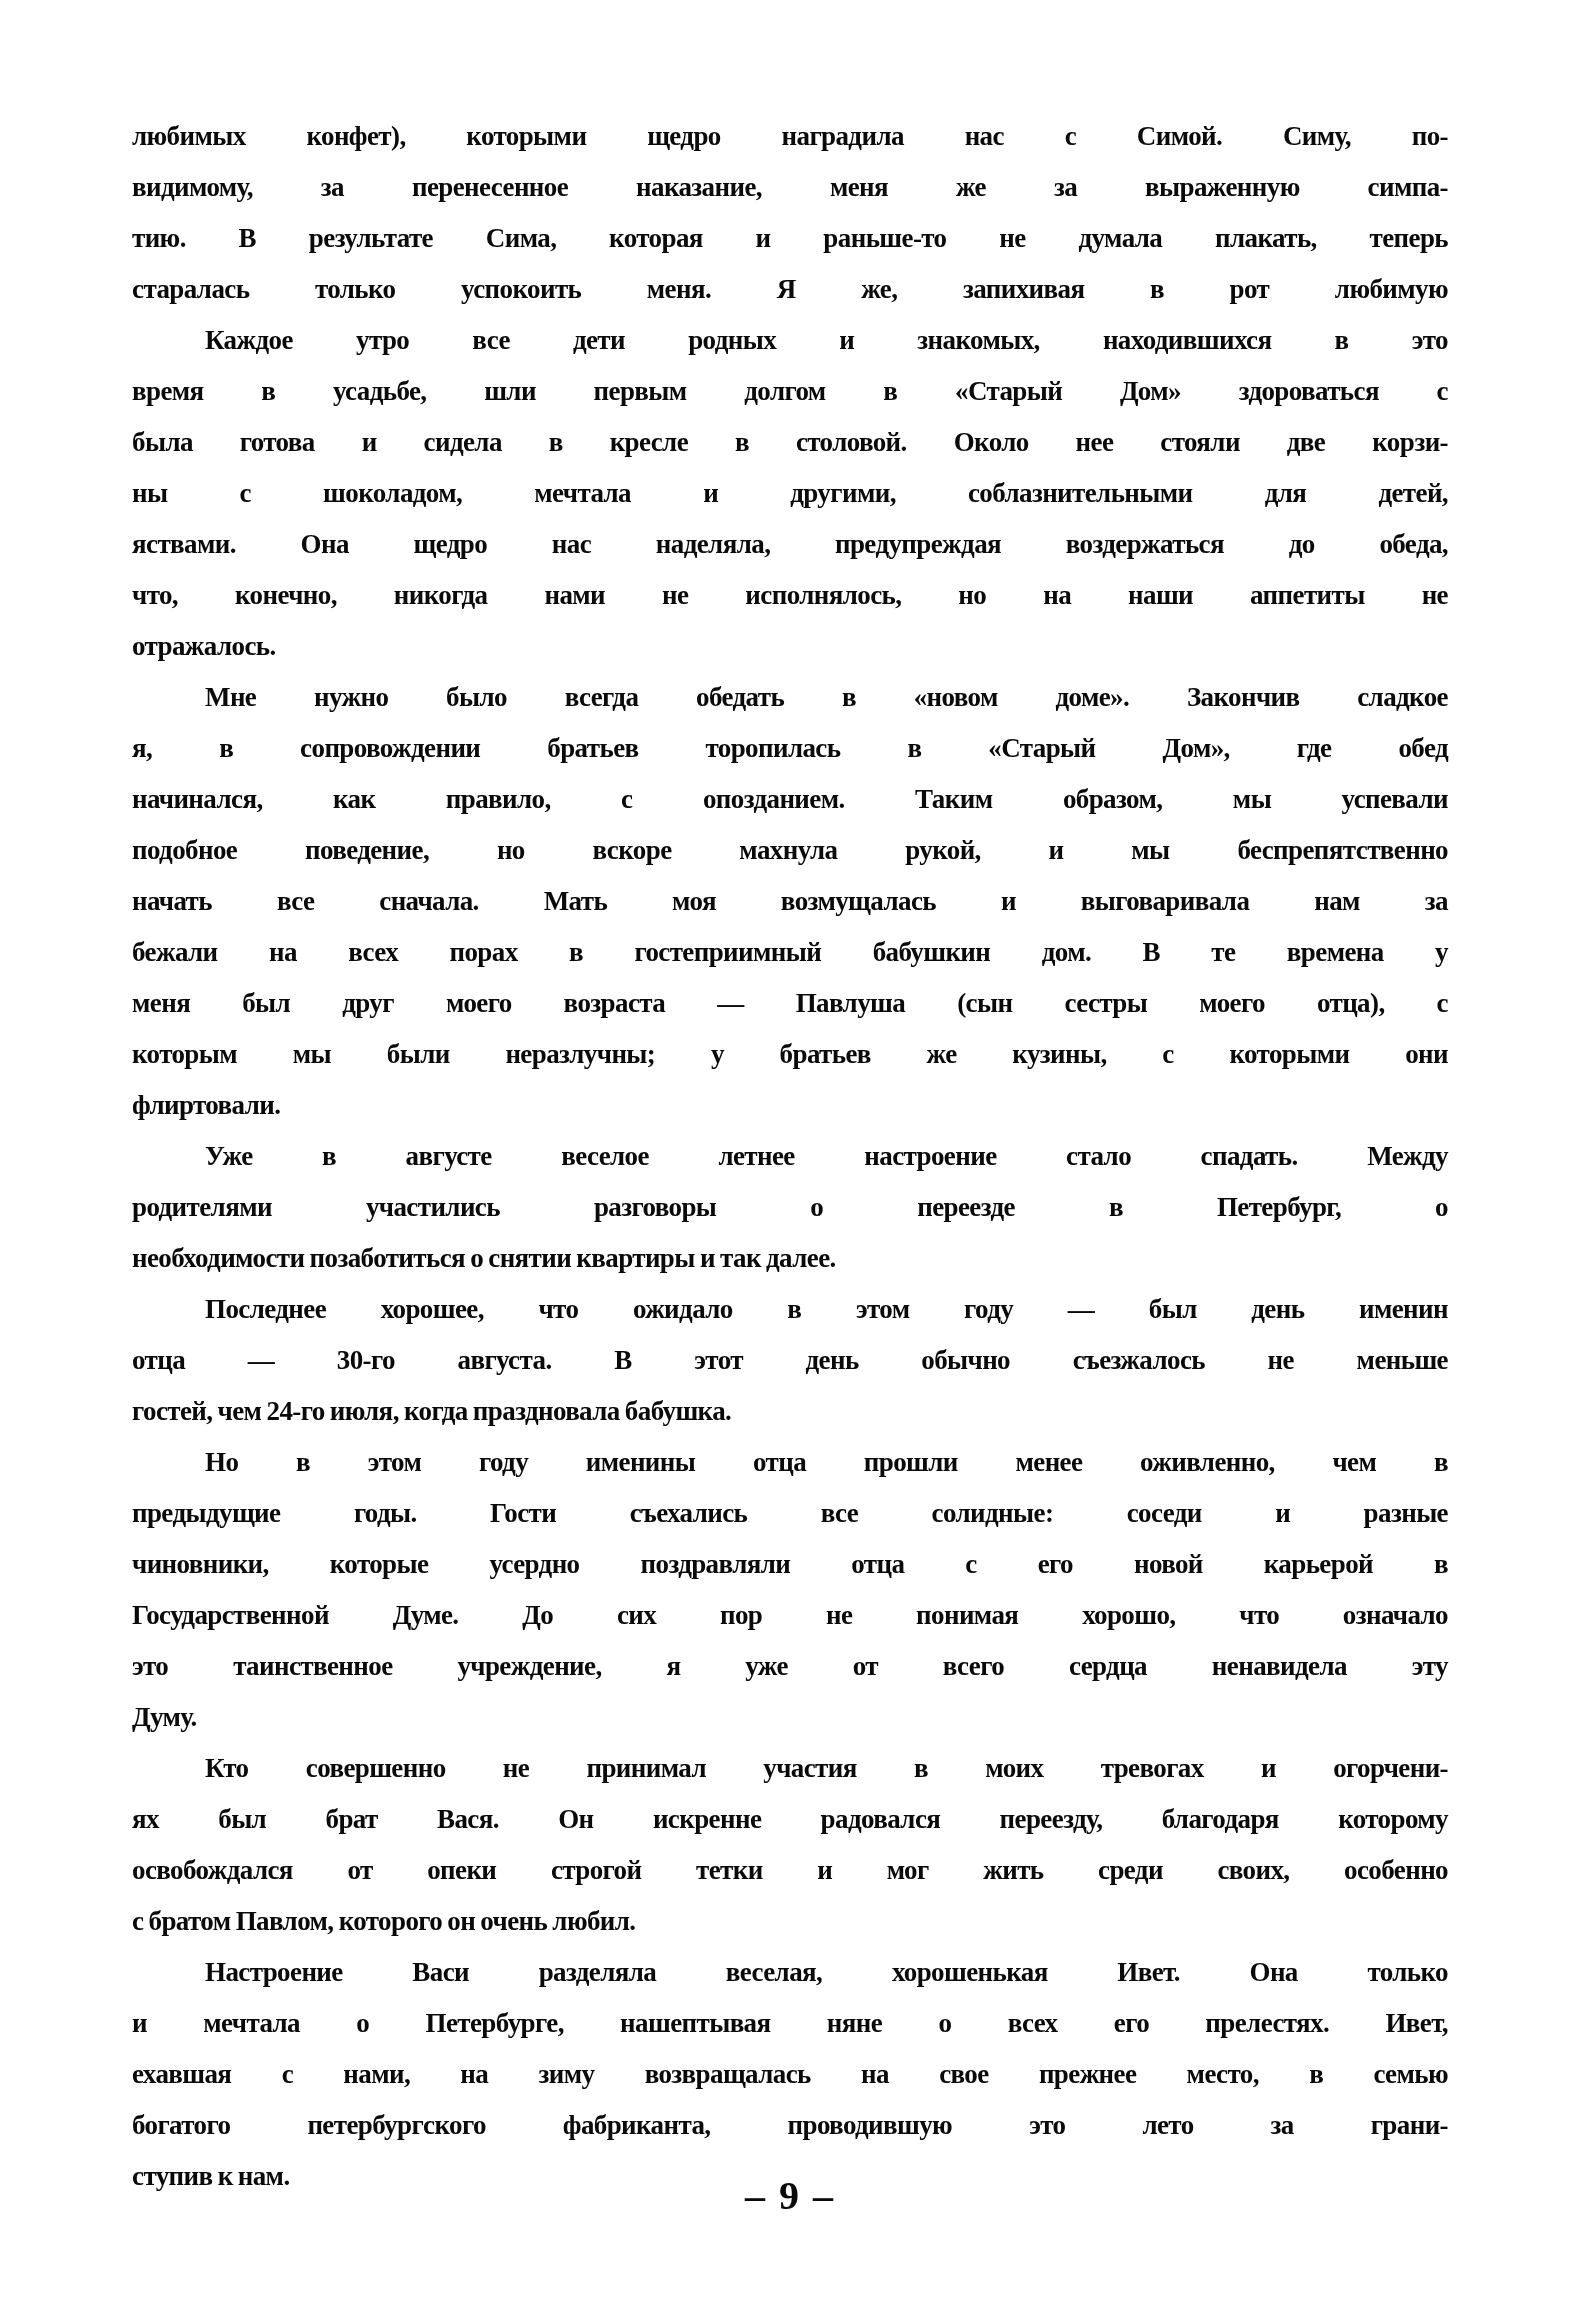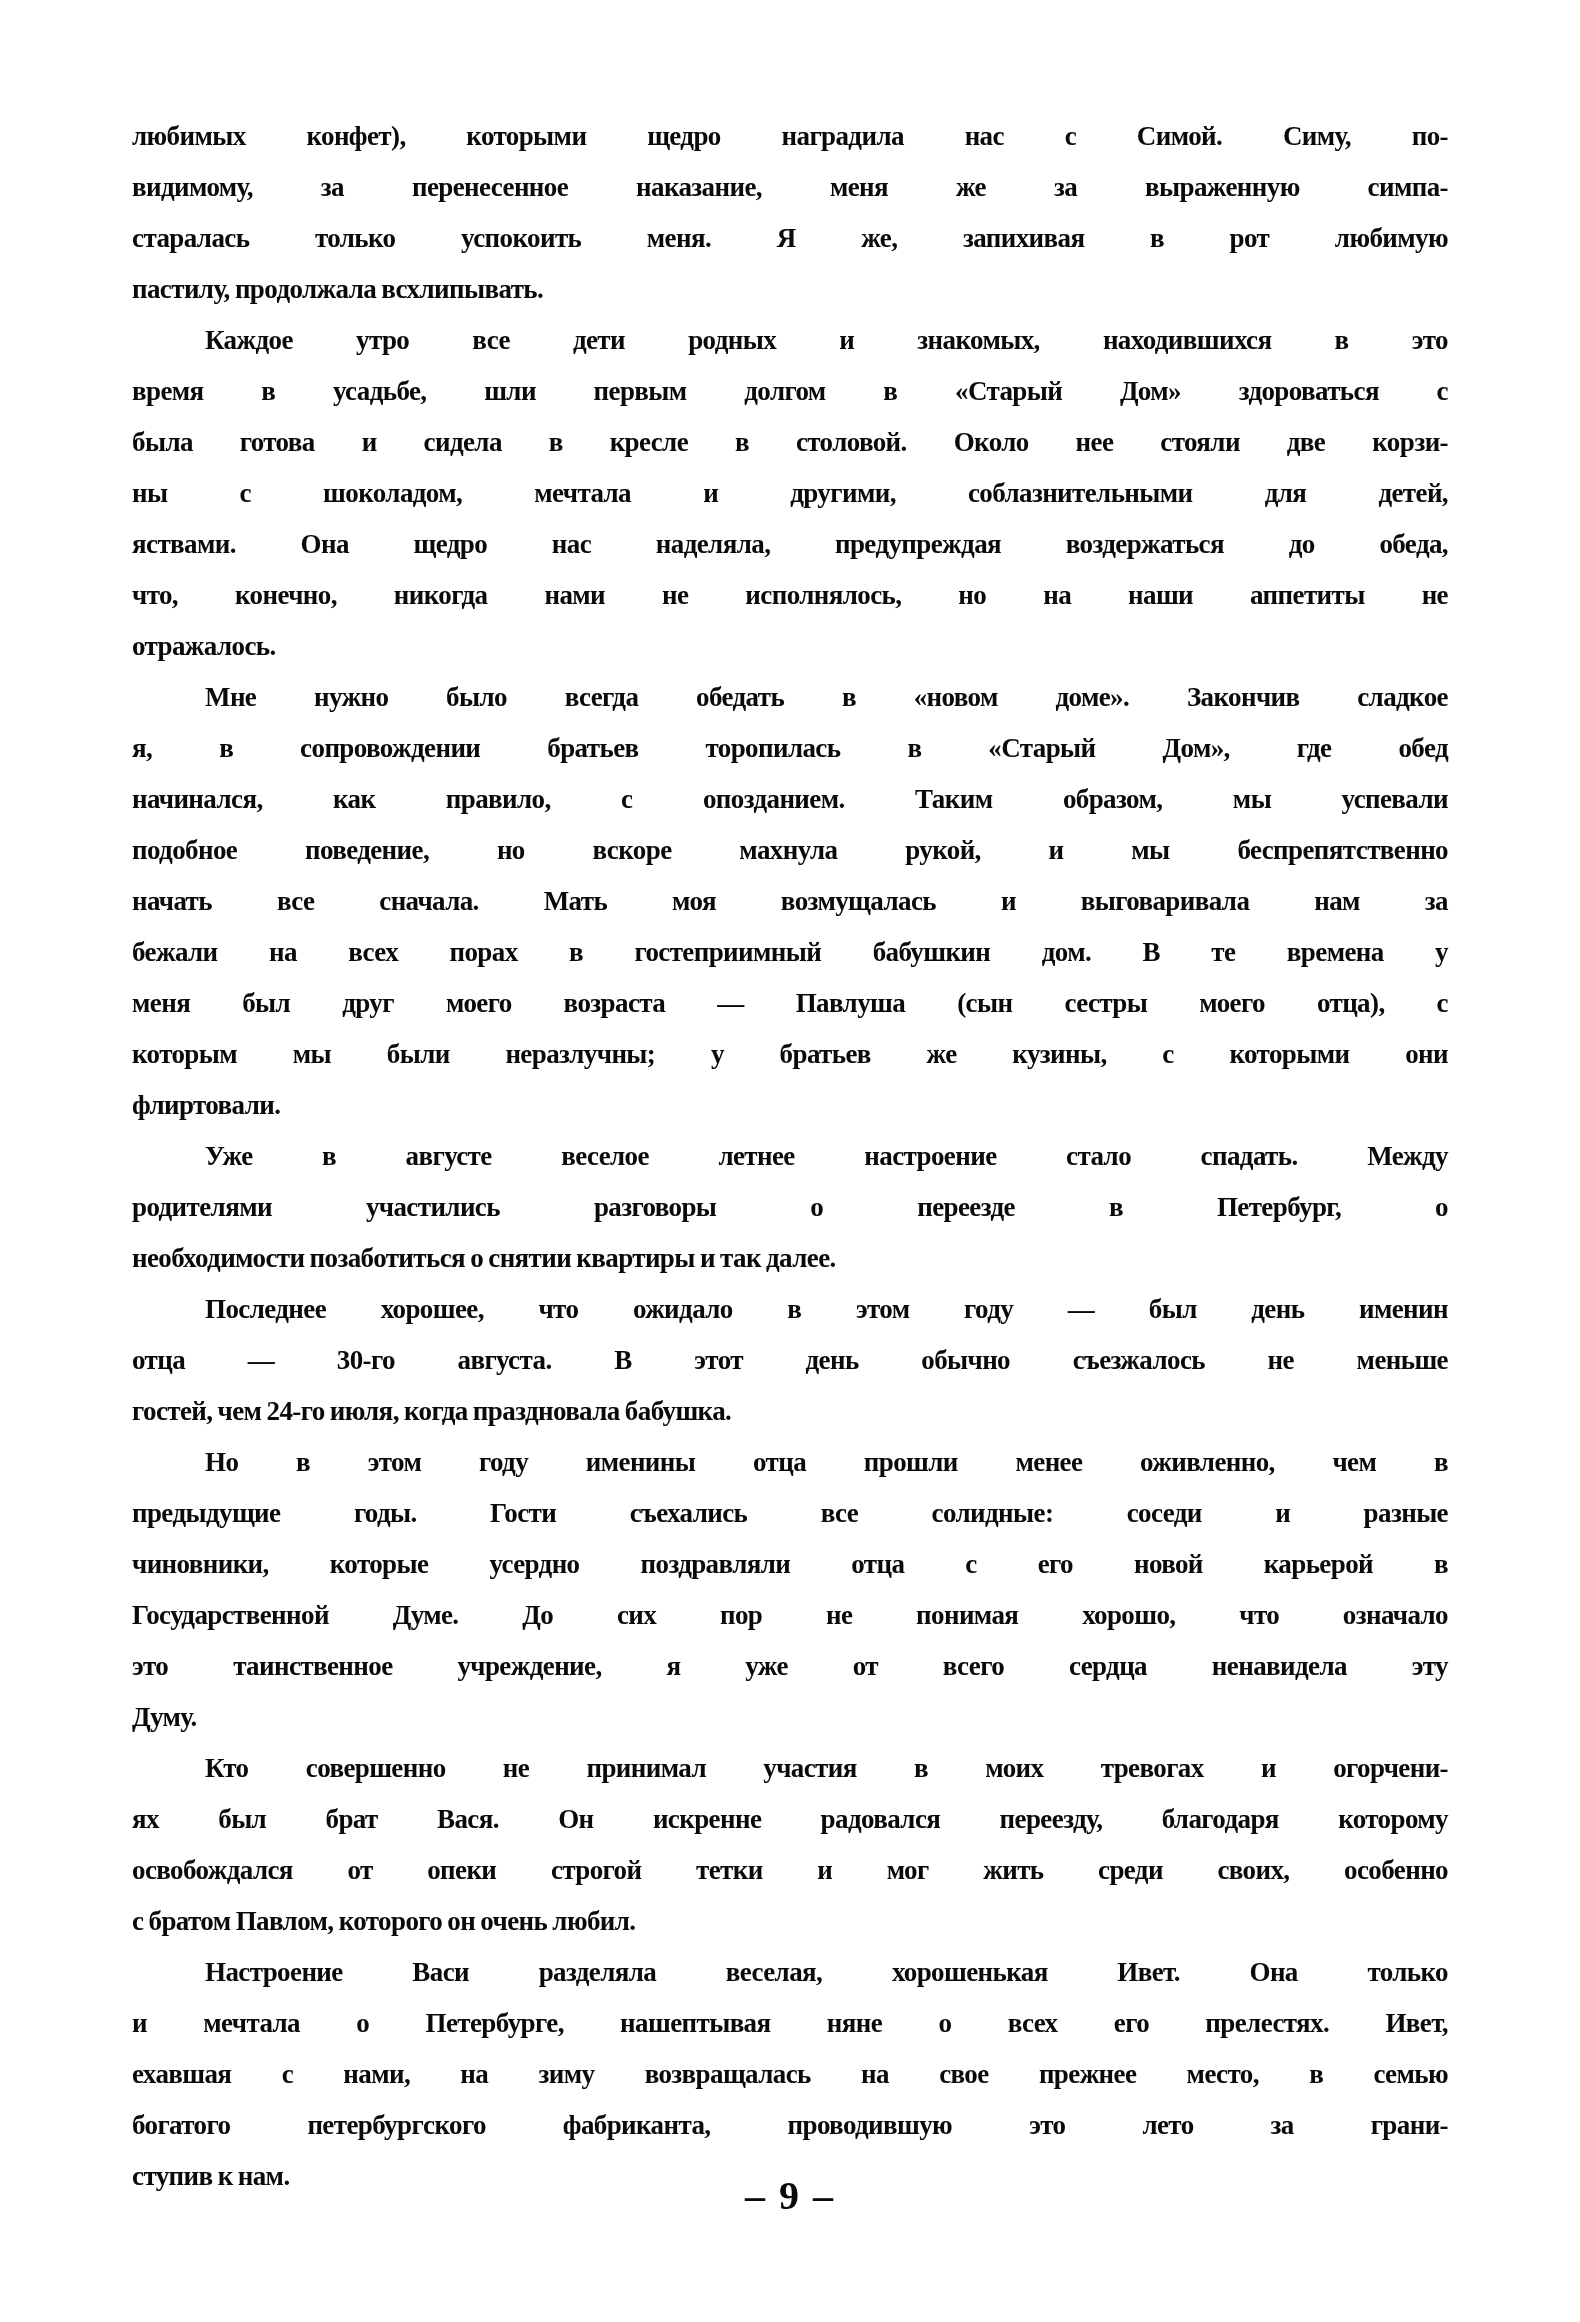--- a/index.html
+++ b/index.html
@@ -57,22 +57,22 @@
     letter-spacing: 2px;
   }
 </style>
 </head>
 <body>
 
 <div class="page">
   <div class="paragraph">
     <span class="line">любимых конфет), которыми щедро наградила нас с Симой. Симу, по-</span>
     <span class="line">видимому, за перенесенное наказание, меня же за выраженную симпа-</span>
+    <span class="line">тию. В результате Сима, которая и раньше-то не думала плакать, теперь</span>
     <span class="line">старалась только успокоить меня. Я же, запихивая в рот любимую</span>
-    <span class="line last">пастилу, продолжала всхлипывать.</span>
   </div>
 
   <div class="paragraph">
     <span class="line indent">Каждое утро все дети родных и знакомых, находившихся в это</span>
     <span class="line">время в усадьбе, шли первым долгом в «Старый Дом» здороваться с</span>
     <span class="line">была готова и сидела в кресле в столовой. Около нее стояли две корзи-</span>
     <span class="line">ны с шоколадом, мечтала и другими, соблазнительными для детей,</span>
     <span class="line">яствами. Она щедро нас наделяла, предупреждая воздержаться до обеда,</span>
     <span class="line">что, конечно, никогда нами не исполнялось, но на наши аппетиты не</span>
     <span class="line last">отражалось.</span>

